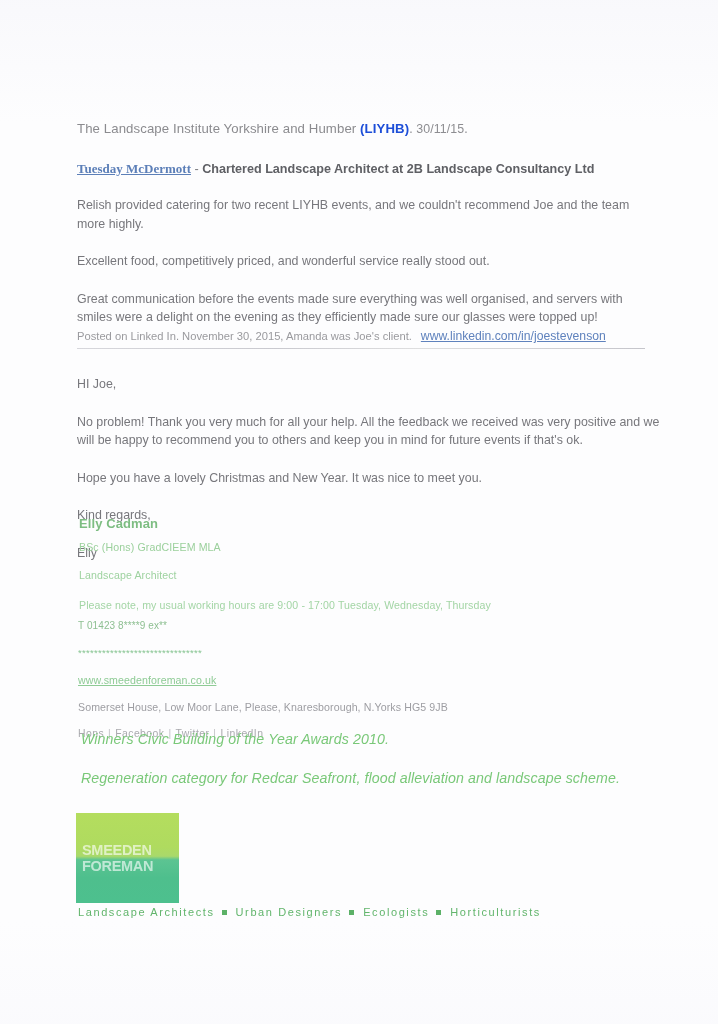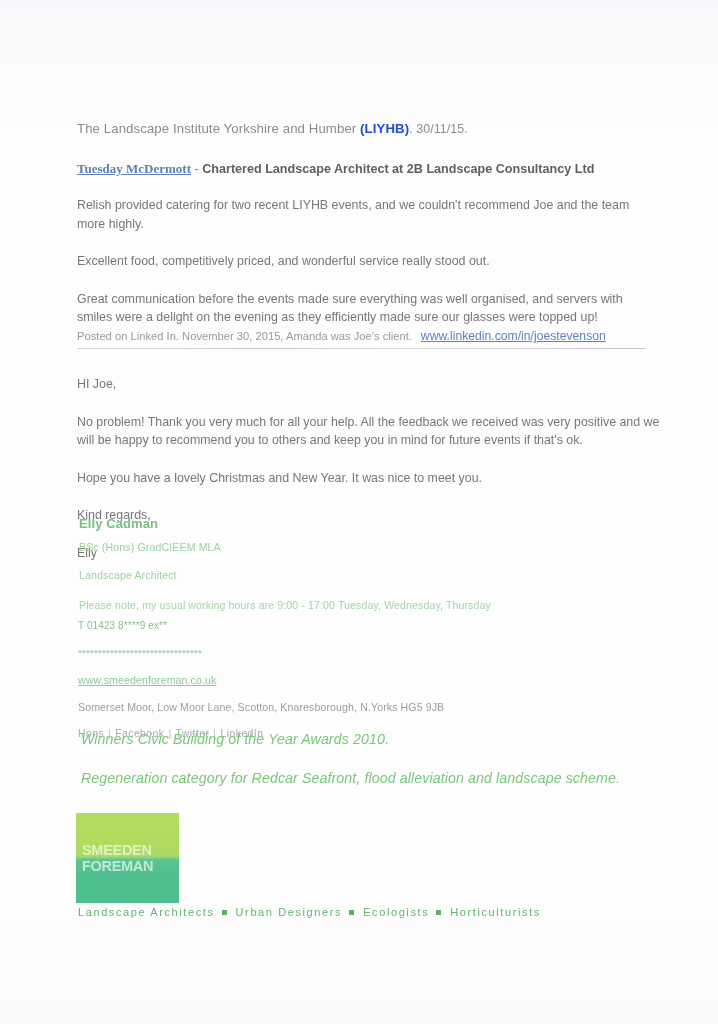--- a/index.html
+++ b/index.html
@@ -306,21 +306,21 @@
     <p class="sig-name">Elly Cadman</p>
     <p class="sig-quals">BSc (Hons) GradCIEEM MLA</p>
     <p class="sig-role">Landscape Architect</p>
     <p class="sig-hours">Please note, my usual working hours are 9:00 - 17:00 Tuesday, Wednesday, Thursday</p>
   </div>
 
   <div class="contact">
     <p class="c-phone">T 01423 8****9 ex**</p>
     <p class="c-stars">*******************************</p>
     <p class="c-web">www.smeedenforeman.co.uk</p>
-    <p class="c-address">Somerset Moor, Low Moor Lane, Scotton, Knaresborough, N.Yorks HG5 9JB</p>
+    <p class="c-address">Somerset House, Low Moor Lane, Please, Knaresborough, N.Yorks HG5 9JB</p>
     <p class="c-social"><span class="s-link">Hons</span><span class="sep">|</span><span class="s-link">Facebook</span><span class="sep">|</span><span class="s-link">Twitter</span><span class="sep">|</span><span class="s-link">LinkedIn</span></p>
   </div>
 
   <div class="awards">
     <p class="aw-line1">Winners Civic Building of the Year Awards 2010.</p>
     <p class="aw-line2">Regeneration category for Redcar Seafront, flood alleviation and landscape scheme.</p>
   </div>
 
   <div class="logo">
     <div class="logo-text">SMEEDEN

